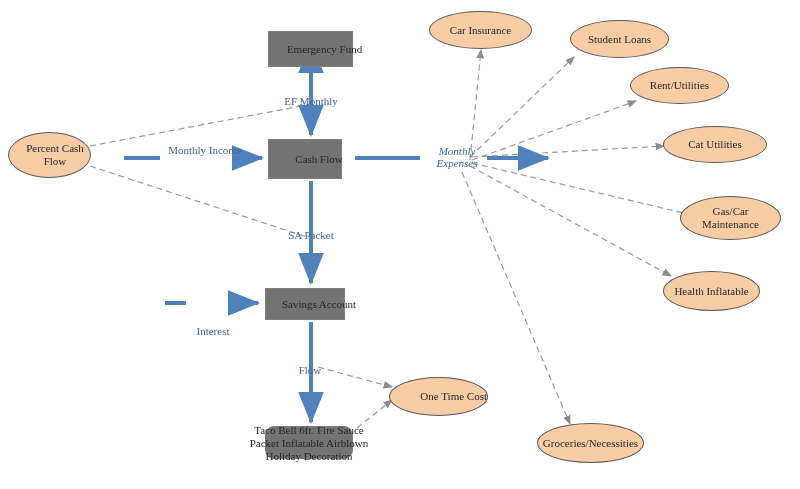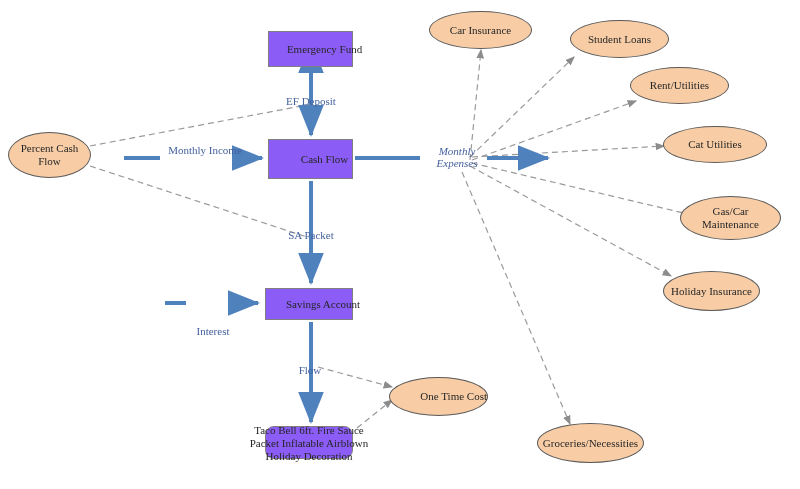--- a/index.html
+++ b/index.html
@@ -30,21 +30,21 @@
     display: flex;
     align-items: center;
     justify-content: center;
     text-align: center;
     color: #262626;
     font-size: 11px;
     line-height: 13px;
     white-space: nowrap;
   }
   .node.rect {
-    background: #8b5cf6;
+    background: #737373;
     border: 1.5px solid #7f7f7f;
     padding-left: 28px;
   }
   .node.ellipse {
     background: #f8cda6;
     border: 1.5px solid #5a5a5a;
     border-radius: 50%;
   }
   .node.overflow-label {
     overflow: visible;
@@ -128,33 +128,33 @@
 
       <path d="M355,158 L420,158"></path>
       <path d="M487,158 L548,158" marker-end="url(#arrowBlue)"></path>
     </g>
   </svg>
 
   <div class="node rect" style="left:268px; top:31px; width:85px; height:36px;">
     <span>Emergency Fund</span>
   </div>
 
-  <div class="node rect" style="left:268px; top:139px; width:85px; height:40px;">
+  <div class="node rect" style="left:268px; top:139px; width:74px; height:40px;">
     <span>Cash Flow</span>
   </div>
 
-  <div class="node rect" style="left:265px; top:288px; width:88px; height:32px;">
+  <div class="node rect" style="left:265px; top:288px; width:80px; height:32px;">
     <span>Savings Account</span>
   </div>
 
   <div class="node rect overflow-label" style="left:265px; top:426px; width:88px; height:33px;">
     <span class="label-stack">Taco Bell 6ft. Fire Sauce Packet Inflatable Airblown Holiday Decoration</span>
   </div>
 
-  <div class="node ellipse" style="left:8px; top:132px; width:83px; height:46px;">
+  <div class="node ellipse" style="left:8px; top:132px; width:83px; height:46px;justify-content:flex-end;">
     <span style="white-space:normal; width:70px;">Percent Cash Flow</span>
   </div>
 
   <div class="node ellipse" style="left:570px; top:20px; width:99px; height:38px;">
     <span>Student Loans</span>
   </div>
 
   <div class="node ellipse" style="left:429px; top:11px; width:103px; height:38px;">
     <span>Car Insurance</span>
   </div>
@@ -165,34 +165,34 @@
 
   <div class="node ellipse" style="left:663px; top:126px; width:104px; height:37px;">
     <span>Cat Utilities</span>
   </div>
 
   <div class="node ellipse" style="left:680px; top:196px; width:101px; height:44px;">
     <span style="white-space:normal; width:82px;">Gas/Car Maintenance</span>
   </div>
 
   <div class="node ellipse" style="left:663px; top:271px; width:97px; height:40px;">
-    <span>Holiday Insurance</span>
+    <span>Health Inflatable</span>
   </div>
 
   <div class="node ellipse" style="left:537px; top:423px; width:107px; height:40px;">
     <span>Groceries/Necessities</span>
   </div>
 
   <div class="node ellipse" style="left:389px; top:377px; width:99px; height:39px;justify-content:flex-end;">
     <span>One Time Cost</span>
   </div>
 
   <div class="edge-label" style="left:205px; top:150px;">Monthly Income</div>
 
-  <div class="edge-label" style="left:311px; top:101px;">EF Deposit</div>
+  <div class="edge-label" style="left:311px; top:101px;">EF Monthly</div>
 
   <div class="edge-label" style="left:311px; top:235px;">SA Packet</div>
 
   <div class="edge-label" style="left:213px; top:303px;margin-top:28px;">Interest</div>
 
   <div class="edge-label" style="left:310px; top:370px;">Flow</div>
 
   <div class="edge-label two-line" style="left:457px; top:157px;font-style:italic;">Monthly Expenses</div>
 
 </div>

